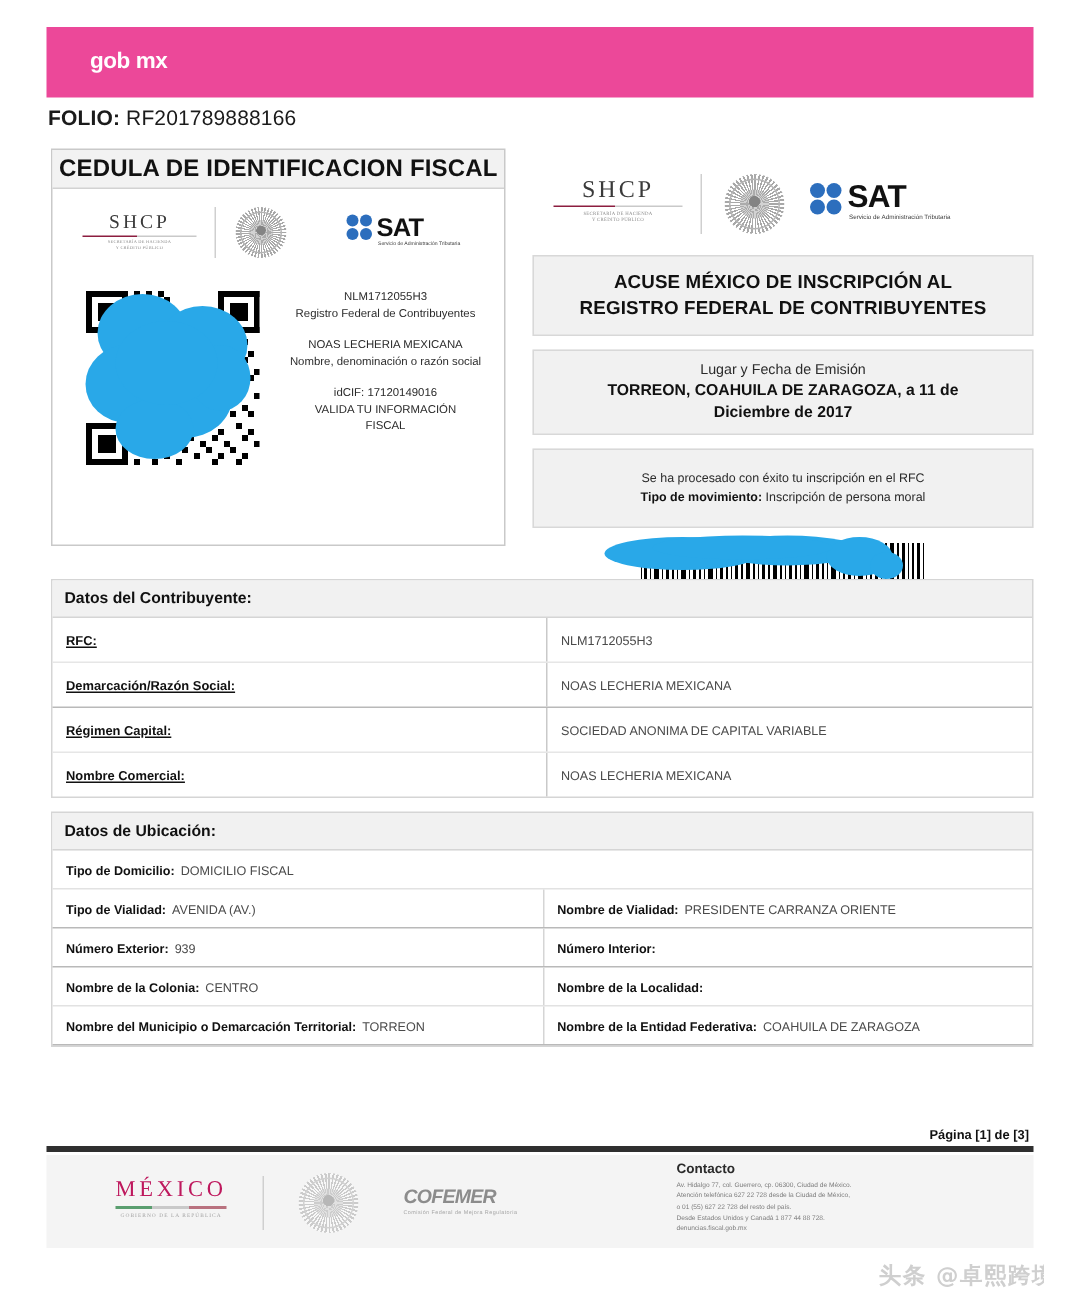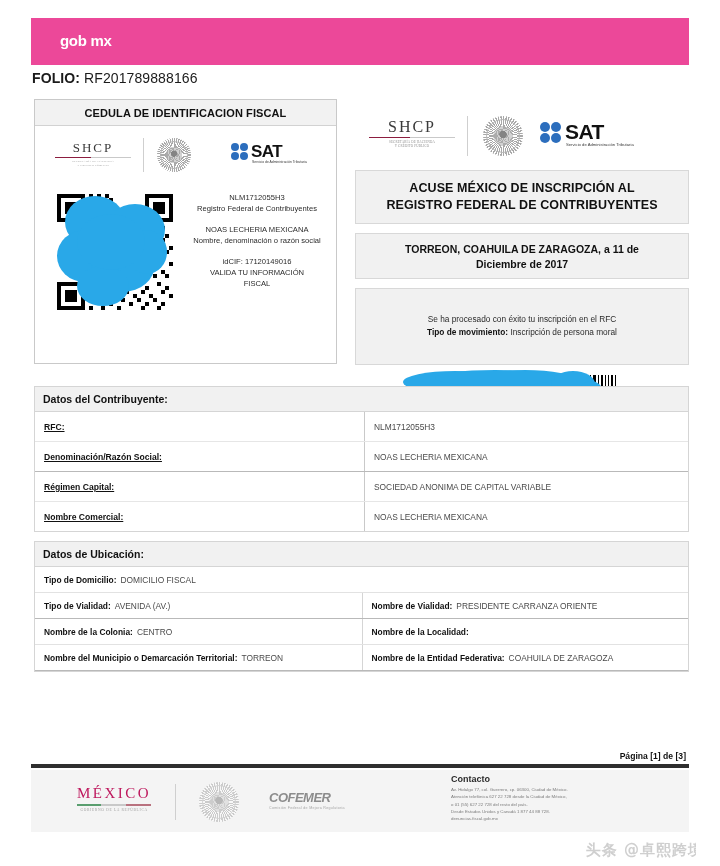--- a/index.html
+++ b/index.html
@@ -57,21 +57,21 @@
     background: #fff;
     box-sizing: border-box;
   }
   .cedula-title {
     height: 25px;
     background: #f2f2f2;
     border-bottom: 1px solid #d2d2d2;
     display: flex;
     align-items: center;
     justify-content: center;
-    font-size: 11px;
+    font-size: 16px;
     font-weight: bold;
     letter-spacing: 0.1px;
     color: #111;
   }
   .cedula-logos {
     position: relative;
     height: 62px;
   }
 
   
@@ -206,21 +206,21 @@
     padding: 7px 6px;
     text-align: center;
     box-sizing: border-box;
   }
   .acuse-place .lbl { font-size: 9.5px; color: #2b2b2b; }
   .acuse-place .val { font-size: 10.5px; font-weight: bold; color: #111; line-height: 1.35; margin-top: 1px; }
   .acuse-msg {
     margin-top: 9px;
     background: #f1f1f1;
     border: 1px solid #d8d8d8;
-    padding: 24px 6px;
+    padding: 12px 6px;
     text-align: center;
     font-size: 8.3px;
     color: #2b2b2b;
     line-height: 1.6;
     box-sizing: border-box;
   }
   .acuse-msg b { font-weight: bold; color: #111; }
   .barcode-wrap {
     position: relative;
     margin-top: 10px;
@@ -653,20 +653,21 @@
         <div class="sat-sub" style="left:26px; top:22px; font-size:4.2px;">Servicio de Administración Tributaria</div>
       </div>
     </div>
 
     <div class="acuse-title">
       <div>ACUSE MÉXICO DE INSCRIPCIÓN AL</div>
       <div>REGISTRO FEDERAL DE CONTRIBUYENTES</div>
     </div>
 
     <div class="acuse-place">
+      <div class="lbl">Lugar y Fecha de Emisión</div>
       <div class="val">TORREON, COAHUILA DE ZARAGOZA, a 11 de</div>
       <div class="val">Diciembre de 2017</div>
     </div>
 
     <div class="acuse-msg">
       <div>Se ha procesado con éxito tu inscripción en el RFC</div>
       <div>
         <b>Tipo de movimiento:</b>
         <span>Inscripción de persona moral</span>
       </div>
@@ -746,21 +747,21 @@
   </div>
 
   <div class="section" style="top:386px;">
     <div class="section-head">Datos del Contribuyente:</div>
 
     <div class="kv-row-2">
       <div class="kv-label">RFC:</div>
       <div class="kv-value">NLM1712055H3</div>
     </div>
     <div class="kv-row-2 thick">
-      <div class="kv-label">Denominación/Razón Social:</div>
+      <div class="kv-label">Demarcación/Razón Social:</div>
       <div class="kv-value">NOAS LECHERIA MEXICANA</div>
     </div>
     <div class="kv-row-2">
       <div class="kv-label">Régimen Capital:</div>
       <div class="kv-value">SOCIEDAD ANONIMA DE CAPITAL VARIABLE</div>
     </div>
     <div class="kv-row-2 last">
       <div class="kv-label">Nombre Comercial:</div>
       <div class="kv-value">NOAS LECHERIA MEXICANA</div>
     </div>
@@ -780,20 +781,30 @@
       <div class="kv-cell">
         <span class="k">Tipo de Vialidad:</span>
         <span class="v">AVENIDA  (AV.)</span>
       </div>
       <div class="kv-cell">
         <span class="k">Nombre de Vialidad:</span>
         <span class="v">PRESIDENTE CARRANZA ORIENTE</span>
       </div>
     </div>
 
+    <div class="kv-row thick">
+      <div class="kv-cell">
+        <span class="k">Número Exterior:</span>
+        <span class="v">939</span>
+      </div>
+      <div class="kv-cell">
+        <span class="k">Número Interior:</span>
+        <span class="v"></span>
+      </div>
+    </div>
 
     <div class="kv-row">
       <div class="kv-cell">
         <span class="k">Nombre de la Colonia:</span>
         <span class="v">CENTRO</span>
       </div>
       <div class="kv-cell">
         <span class="k">Nombre de la Localidad:</span>
         <span class="v"></span>
       </div>

